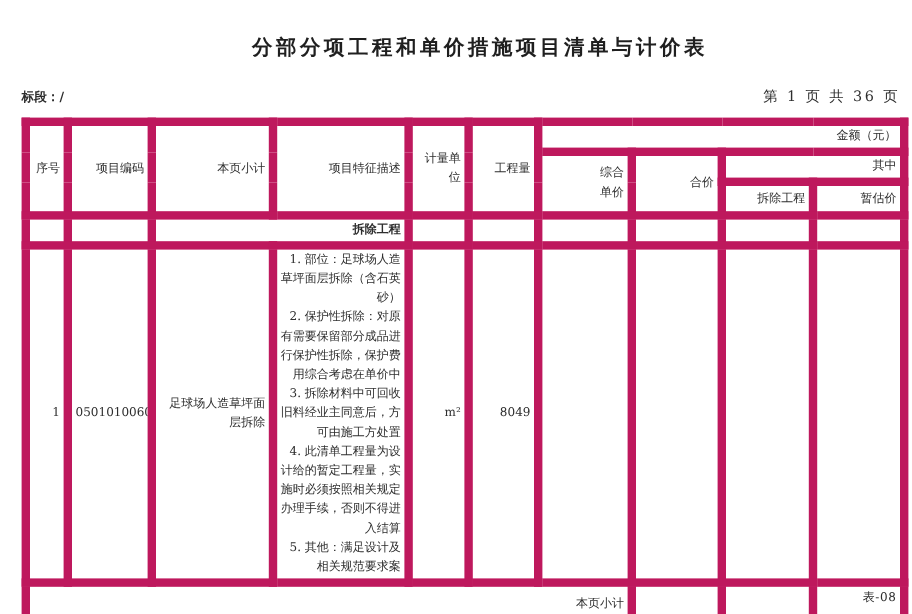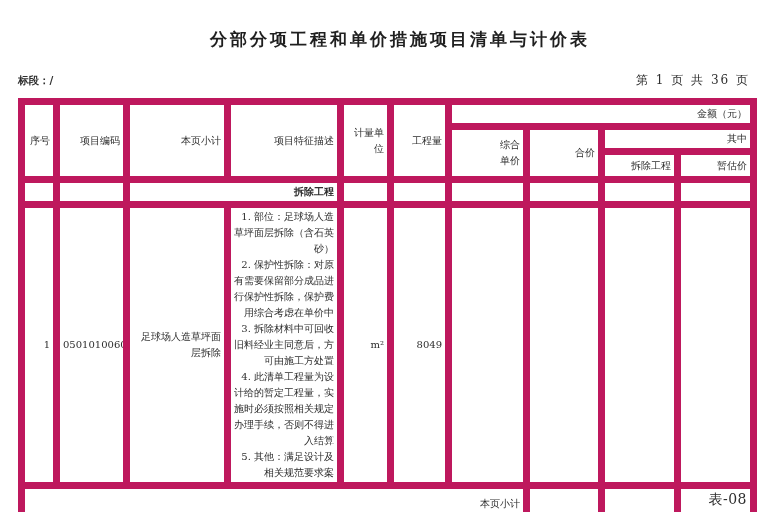--- a/index.html
+++ b/index.html
@@ -87,21 +87,21 @@
     padding: 1px 2px;
   }
   td.num-cell {
     text-align: right;
     padding-right: 3px;
   }
   .form-no {
     position: absolute;
     top: 491px;
     right: 13px;
-    font-size: 14px;
+    font-size: 10px;
     letter-spacing: 0.5px;
   }
 </style>
 </head>
 <body>
 
 <div class="page-title">分部分项工程和单价措施项目清单与计价表</div>
 
 <div class="info-line">
   <span class="info-section">标段：/</span>

